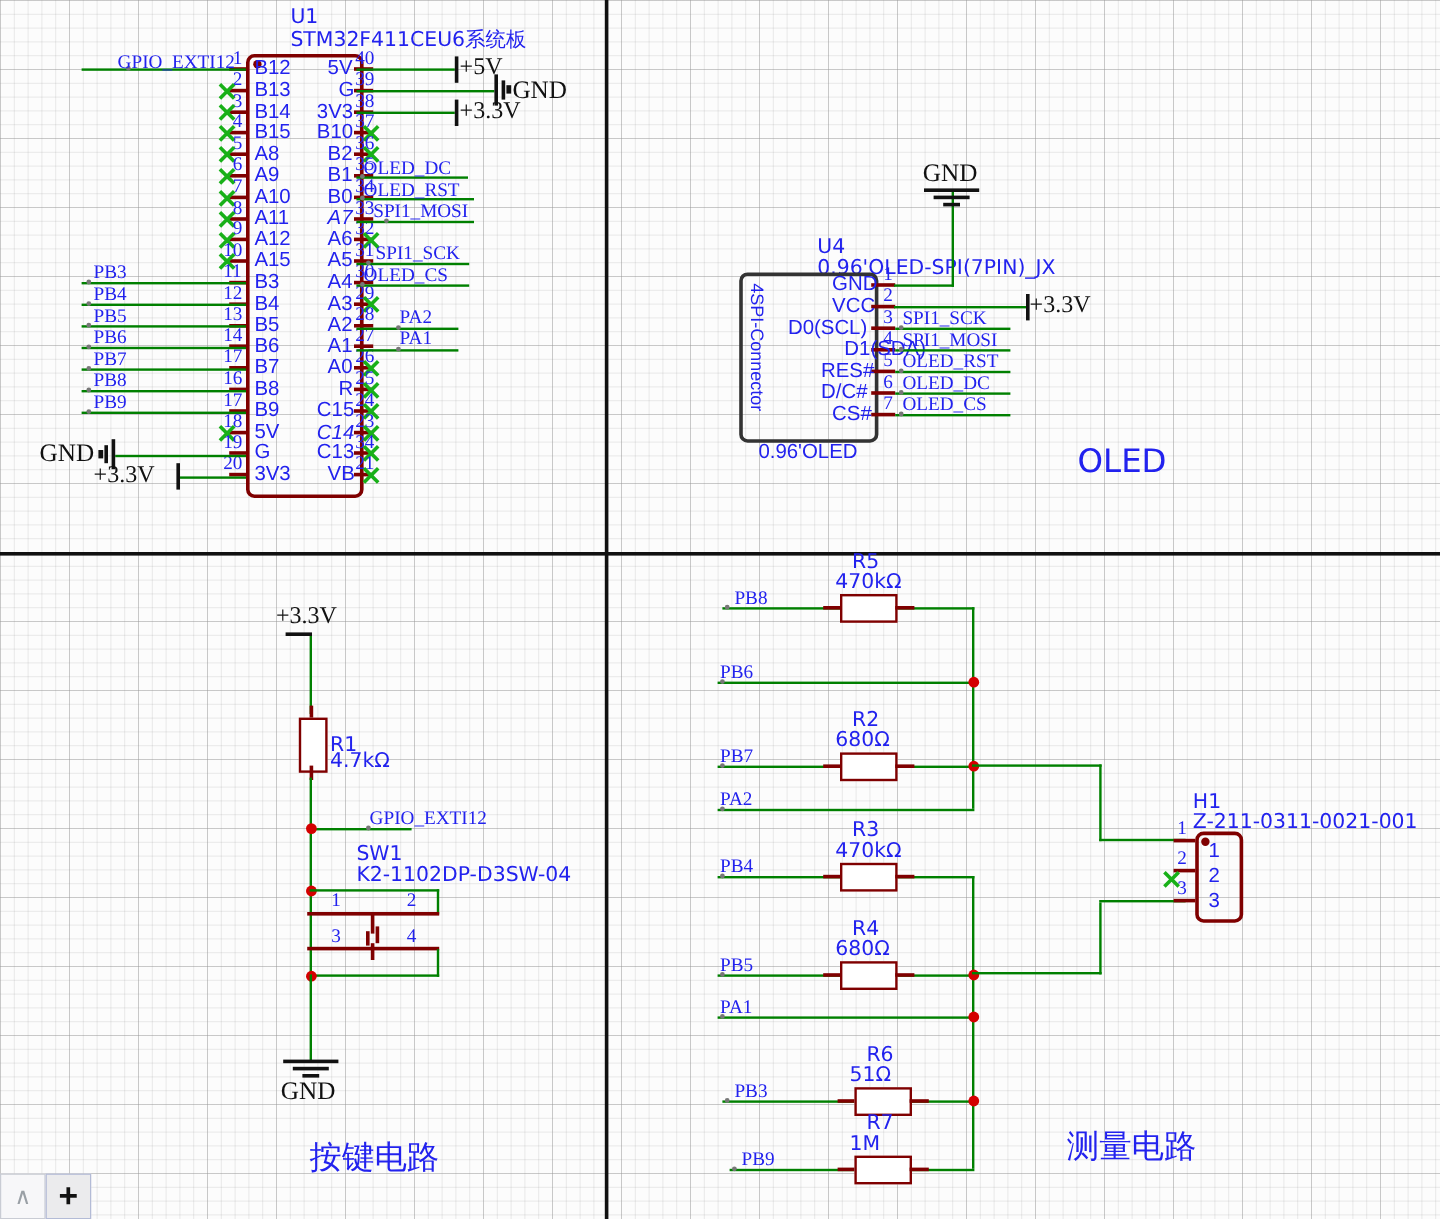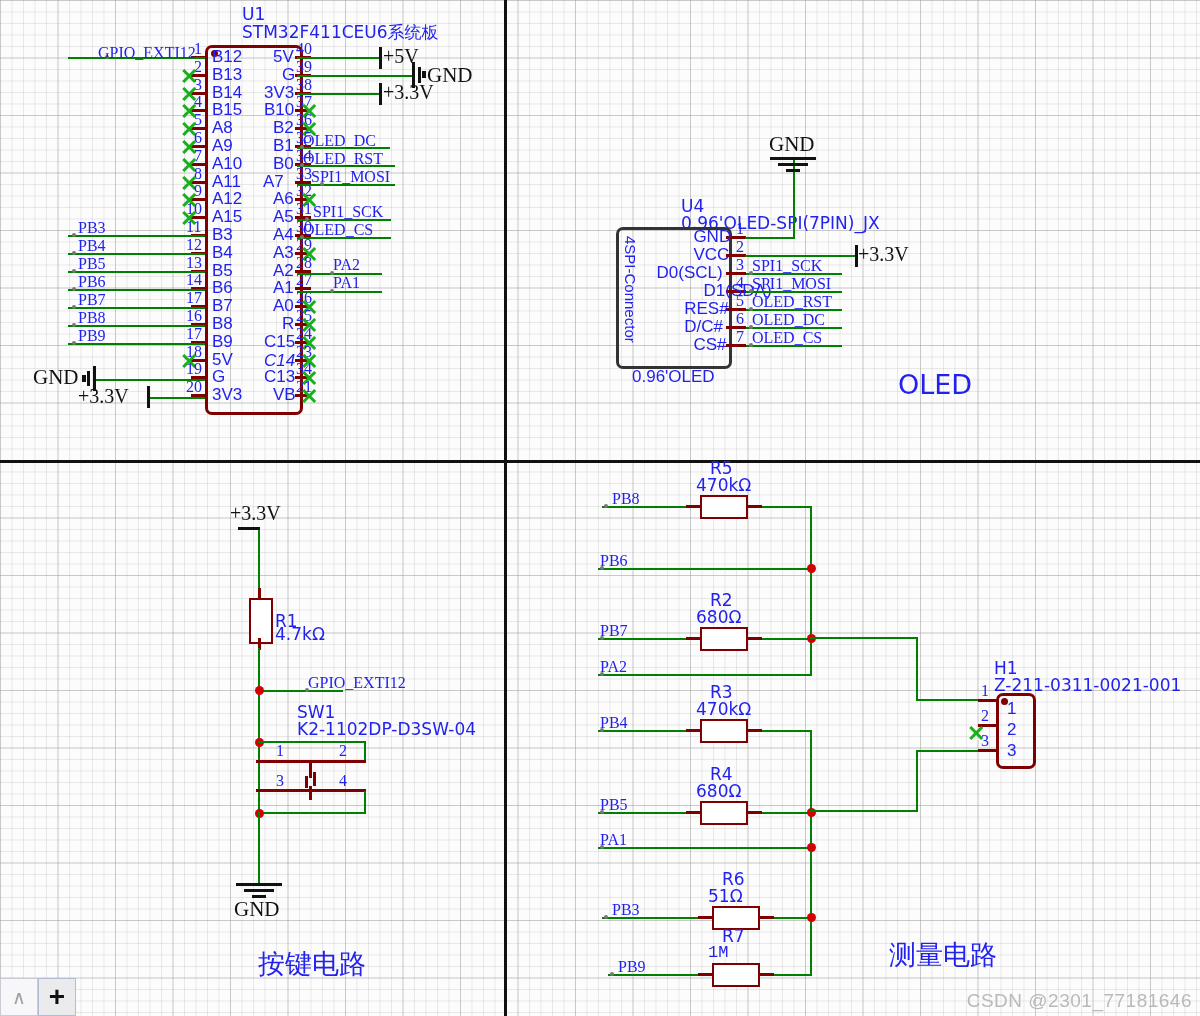--- a/index.html
+++ b/index.html
@@ -155,21 +155,21 @@
        <div class="pinname" style="left:273px;top:118.19999999999999px;">B2</div>
        <div class="nc" style="left:300px;top:123.19999999999999px;">✕</div>
         <div class="p ph" style="left:295px;top:145px;width:16px;"></div>
        <div class="pinnum" style="left:296px;top:129px;">35</div>
        <div class="pinname" style="left:273px;top:136px;">B1</div>
        <div class="p ph" style="left:295px;top:162.8px;width:16px;"></div>
        <div class="pinnum" style="left:296px;top:146.8px;">34</div>
        <div class="pinname" style="left:273px;top:153.8px;">B0</div>
        <div class="p ph" style="left:295px;top:180.60000000000002px;width:16px;"></div>
        <div class="pinnum" style="left:296px;top:164.60000000000002px;">33</div>
-       <div class="pinname" style="left:263px;top:171.60000000000002px;">A7</div>
+       <div class="pinname" style="left:273px;top:171.60000000000002px;font-style:italic;">A7</div>
        <div class="p ph" style="left:295px;top:198.4px;width:16px;"></div>
        <div class="pinnum" style="left:296px;top:182.4px;">32</div>
        <div class="pinname" style="left:273px;top:189.4px;">A6</div>
        <div class="nc" style="left:300px;top:194.4px;">✕</div>
         <div class="p ph" style="left:295px;top:216.20000000000002px;width:16px;"></div>
        <div class="pinnum" style="left:296px;top:200.20000000000002px;">31</div>
        <div class="pinname" style="left:273px;top:207.20000000000002px;">A5</div>
        <div class="p ph" style="left:295px;top:234px;width:16px;"></div>
        <div class="pinnum" style="left:296px;top:218px;">30</div>
        <div class="pinname" style="left:273px;top:225px;">A4</div>
@@ -455,21 +455,21 @@
         <div class="p ph" style="left:758px;top:916px;width:16px;"></div>
         <div class="des" style="left:722px;top:869px;">R6</div>
         <div class="des" style="left:708px;top:886px;">51Ω</div>
       <div class="w wh" style="left:608px;top:974px;width:204px;"></div>
        <div class="sm" style="left:610px;top:972px;"></div>
        <div class="net" style="left:618px;top:958px;">PB9</div>
       <div class="p ph" style="left:698px;top:973px;width:16px;"></div>
         <div class="res" style="left:712px;top:963px;width:44px;"></div>
         <div class="p ph" style="left:758px;top:973px;width:16px;"></div>
         <div class="des" style="left:722px;top:926px;">R7</div>
-        <div class="des" style="left:708px;top:943px;font-family:Liberation Mono, monospace;">1M</div>
+        <div class="des" style="left:708px;top:943px;">1M</div>
     </div>
 
   <div class="w wv" style="left:810px;top:506px;height:168px;"></div>
   <div class="w wv" style="left:810px;top:730px;height:244px;"></div>
   <div class="jn" style="left:807px;top:564px;"></div>
   <div class="jn" style="left:807px;top:634px;"></div>
   <div class="jn" style="left:807px;top:808px;"></div>
   <div class="jn" style="left:807px;top:843px;"></div>
   <div class="jn" style="left:807px;top:913px;"></div>
 
@@ -502,14 +502,13 @@
 
   <div class="tb">
     <div class="tbbtn">
       <span style="color:#9aa0a6;font-size:19px;">∧</span>
     </div>
     <div class="tbbtn active">
       <span style="color:#111;font-size:28px;font-weight:700;line-height:26px;">+</span>
     </div>
   </div>
 
-  <div class="wm">CSDN @2301_77181646</div>
 </div>
 
 </body></html>

